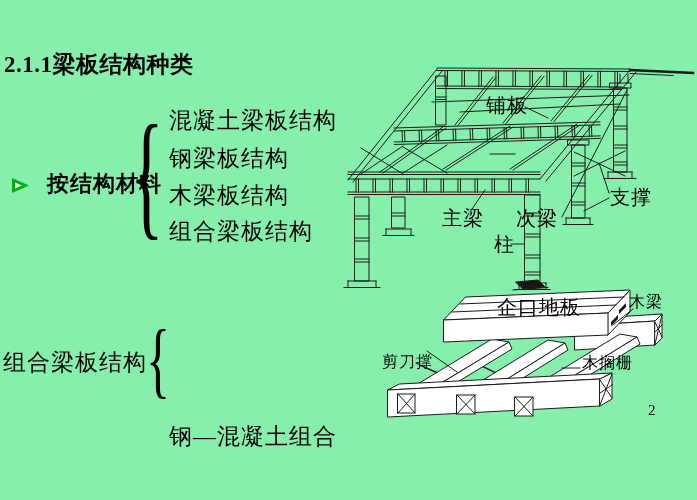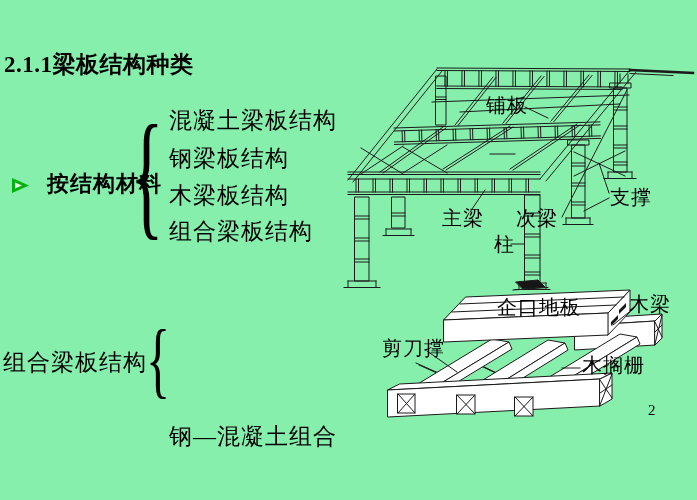--- a/index.html
+++ b/index.html
@@ -6,21 +6,21 @@
   body{width:697px;height:500px;background:#fff;overflow:hidden;
        font-family:"Liberation Serif","DejaVu Serif",serif;color:#000;}
   .slide{position:relative;width:697px;height:500px;background:#86efac;}
   .abs{position:absolute;white-space:nowrap;line-height:1.15;}
   .title{font-size:23px;font-weight:bold;letter-spacing:.5px;}
   .bigitem{font-size:23px;font-weight:normal;letter-spacing:1px;}
   .bullet-label{font-size:22px;font-weight:bold;letter-spacing:1px;}
   .brace{font-size:140px;font-weight:400;transform:scaleX(.5);transform-origin:left top;line-height:1;}
   .brace2{font-size:84px;font-weight:400;transform:scaleX(.6);transform-origin:left top;line-height:1;}
   .dlabel{font-size:20px;letter-spacing:1px;}
-  .dlabel2{font-size:20px;letter-spacing:1px;}
+  .dlabel2{font-size:16px;letter-spacing:1px;}
   .pageno{font-size:15px;}
   svg{position:absolute;}
   svg *{vector-effect:non-scaling-stroke;}
 </style>
 </head>
 <body>
 
 <div class="slide">
 
   <div class="abs title" style="left:4px;top:52px;">2.1.1梁板结构种类</div>
@@ -176,18 +176,18 @@
 
     <g>
       <path d="M47,73 L77,94"></path>
       <path d="M253,31 L233,47"></path>
       <path d="M182,90 L200,90"></path>
     </g>
   </svg>
 
   <div class="abs dlabel" style="left:497px;top:296px;">企口地板</div>
   <div class="abs dlabel2" style="left:629px;top:293px;">木梁</div>
-  <div class="abs dlabel2" style="left:382px;top:337px;">剪刀撑</div>
+  <div class="abs dlabel2" style="left:382px;top:353px;">剪刀撑</div>
   <div class="abs dlabel2" style="left:582px;top:354px;">木搁栅</div>
 
   <div class="abs pageno" style="left:648px;top:402px;">2</div>
 
 </div>
 
 </body></html>

